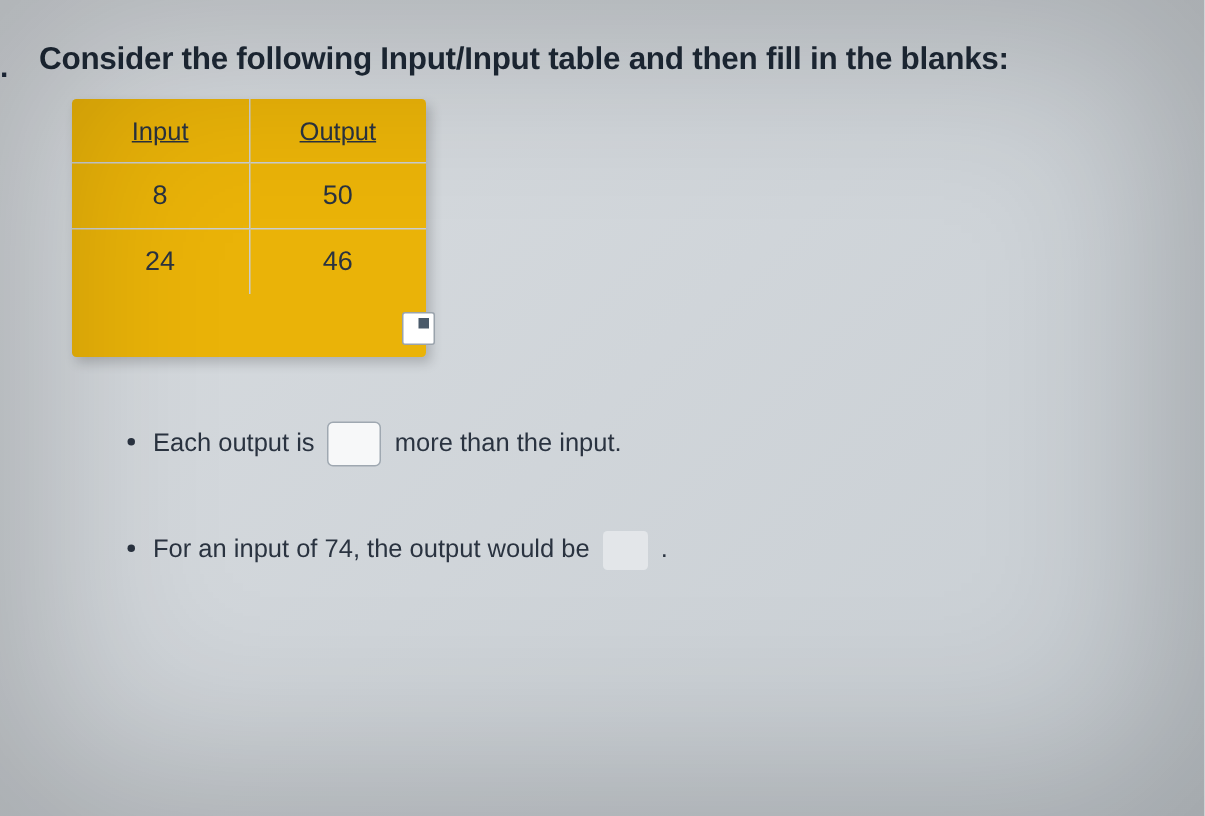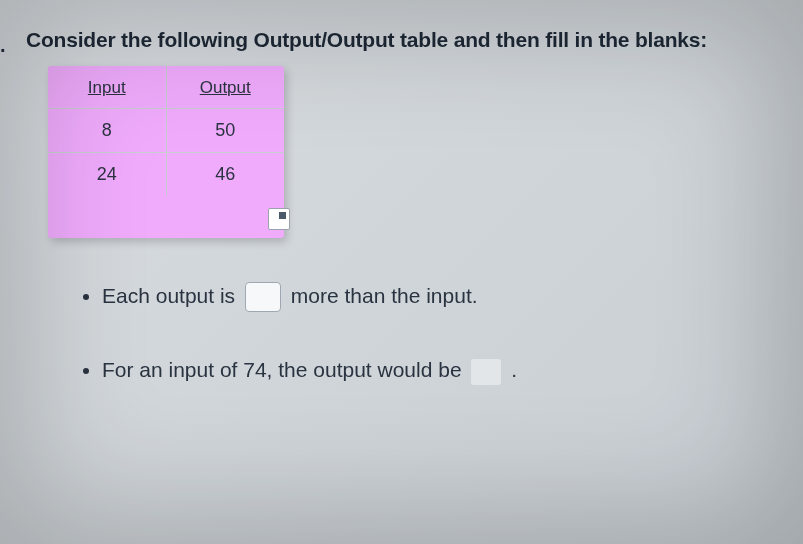--- a/index.html
+++ b/index.html
@@ -25,21 +25,21 @@
       font-size: 21px;
       font-weight: 700;
       color: #1e2936;
       margin-left: 14px;
       margin-bottom: 14px;
       letter-spacing: -0.2px;
     }
     .table-wrap {
       margin-left: 36px;
       width: 236px;
-      background: #f0abfc;
+      background: #eab308;
       border-radius: 3px;
       box-shadow: 3px 4px 8px rgba(0,0,0,0.18);
       padding-bottom: 42px;
       position: relative;
     }
     table {
       width: 100%;
       border-collapse: collapse;
     }
     th {
@@ -83,21 +83,21 @@
       position: absolute;
       top: 3px;
       right: 3px;
     }
     .bullets {
       margin-left: 90px;
       margin-top: 34px;
     }
     .bullets li {
       list-style: disc;
-      font-size: 21px;
+      font-size: 17px;
       color: #2a3340;
       margin-bottom: 22px;
       line-height: 1.4;
       margin-top: 43px;
     }
     .inline-box {
       display: inline-block;
       width: 36px;
       height: 30px;
       border: 1.5px solid #9fa8b1;
@@ -118,21 +118,21 @@
       inset: 0;
       pointer-events: none;
       box-shadow: inset 0 0 120px 30px rgba(0,0,0,0.20);
     }
   </style>
 </head>
 <body>
 
 <span class="question-number">.</span>
 
-<div class="prompt">Consider the following Output/Output table and then fill in the blanks:</div>
+<div class="prompt">Consider the following Input/Input table and then fill in the blanks:</div>
 
 <div class="table-wrap">
   <table>
     <thead>
       <tr>
         <th>Input</th>
         <th>Output</th>
       </tr>
     </thead>
     <tbody>

